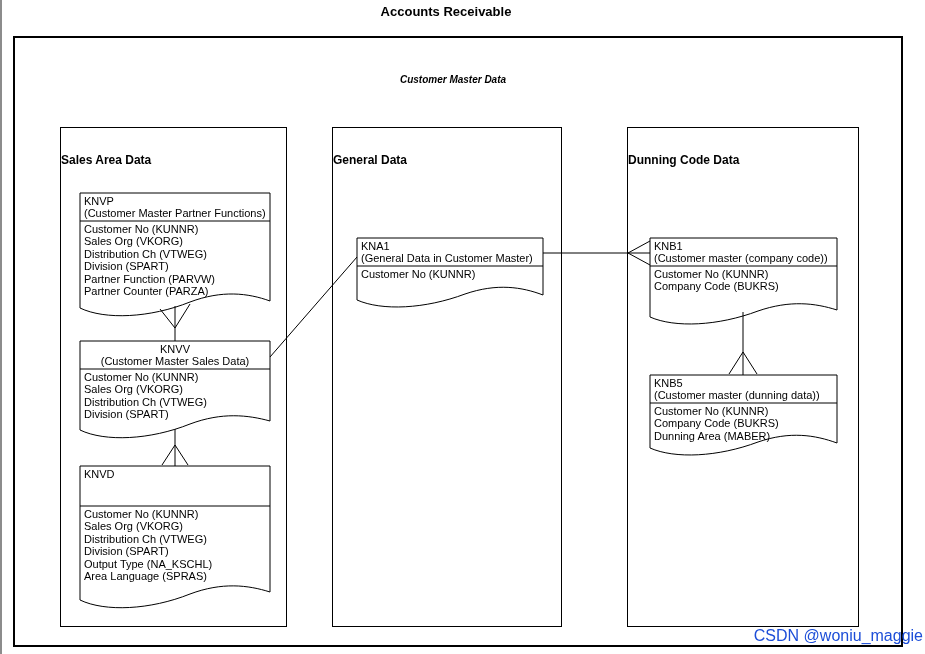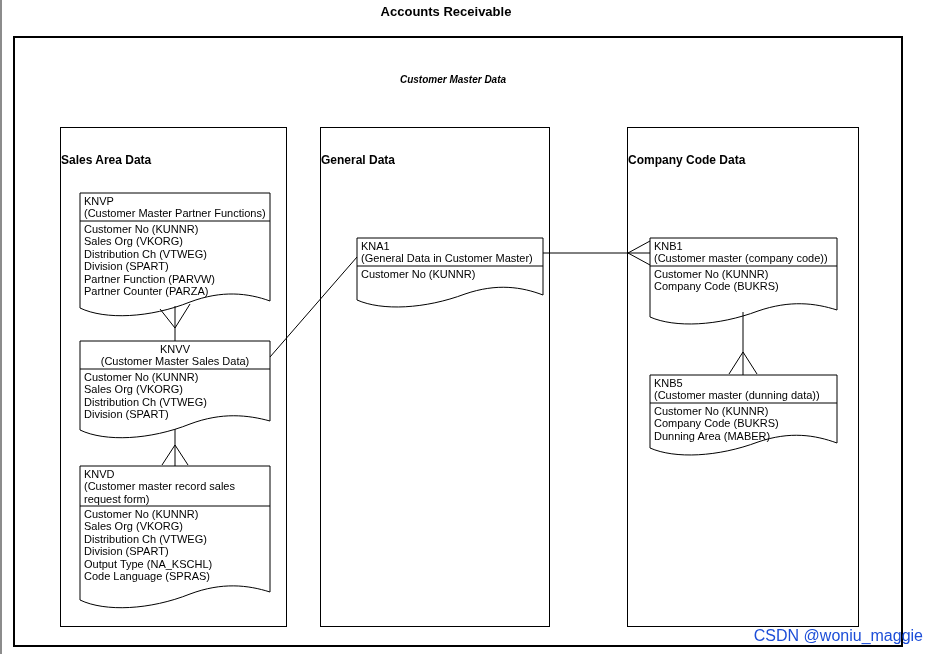--- a/index.html
+++ b/index.html
@@ -67,25 +67,25 @@
 <div class="abs left-edge"></div>
 
 <div class="abs page-title">Accounts Receivable</div>
 <div class="abs subtitle">Customer Master Data</div>
 
 <div class="abs frame" style="left:13px; top:36px; width:886px; height:607px;"></div>
 
 <div class="abs section" style="left:60px; top:127px; width:225px; height:498px;">
   <div class="section-title">Sales Area Data</div>
 </div>
-<div class="abs section" style="left:320px; top:127px; width:228px; height:498px;text-decoration:underline;">
+<div class="abs section" style="left:332px; top:127px; width:228px; height:498px;text-decoration:underline;">
   <div class="section-title">General Data</div>
 </div>
 <div class="abs section" style="left:627px; top:127px; width:230px; height:498px;">
-  <div class="section-title">Company Code Data</div>
+  <div class="section-title">Dunning Code Data</div>
 </div>
 
 <svg class="abs lines" width="925" height="654" viewBox="0 0 925 654" fill="none" stroke="#000000" stroke-width="1">
 
   <g>
     <path d="M 80,308 L 80,193 L 270,193 L 270,301"></path>
     <path d="M 80,308 C 105,320 150,318 190,302 C 222,290 248,293 270,301"></path>
     <line x1="80" y1="221" x2="270" y2="221"></line>
   </g>
 
@@ -165,29 +165,28 @@
 </div>
 <div class="abs entity-text oneline" style="left:84px; top:371px; width:182px;">
   <div>Customer No (KUNNR)</div>
   <div>Sales Org (VKORG)</div>
   <div>Distribution Ch (VTWEG)</div>
   <div>Division (SPART)</div>
 </div>
 
 <div class="abs entity-text" style="left:84px; top:468px; width:182px;">
   <div class="oneline">KNVD</div>
-  <div class="canwrap">(Customer master record sales request form)</div>
 </div>
 <div class="abs entity-text oneline" style="left:84px; top:508px; width:182px;">
   <div>Customer No (KUNNR)</div>
   <div>Sales Org (VKORG)</div>
   <div>Distribution Ch (VTWEG)</div>
   <div>Division (SPART)</div>
   <div>Output Type (NA_KSCHL)</div>
-  <div>Code Language (SPRAS)</div>
+  <div>Area Language (SPRAS)</div>
 </div>
 
 <div class="abs entity-text oneline" style="left:361px; top:240px; width:178px;">
   <div>KNA1</div>
   <div>(General Data in Customer Master)</div>
 </div>
 <div class="abs entity-text oneline" style="left:361px; top:268px; width:178px;">
   <div>Customer No (KUNNR)</div>
 </div>
 

